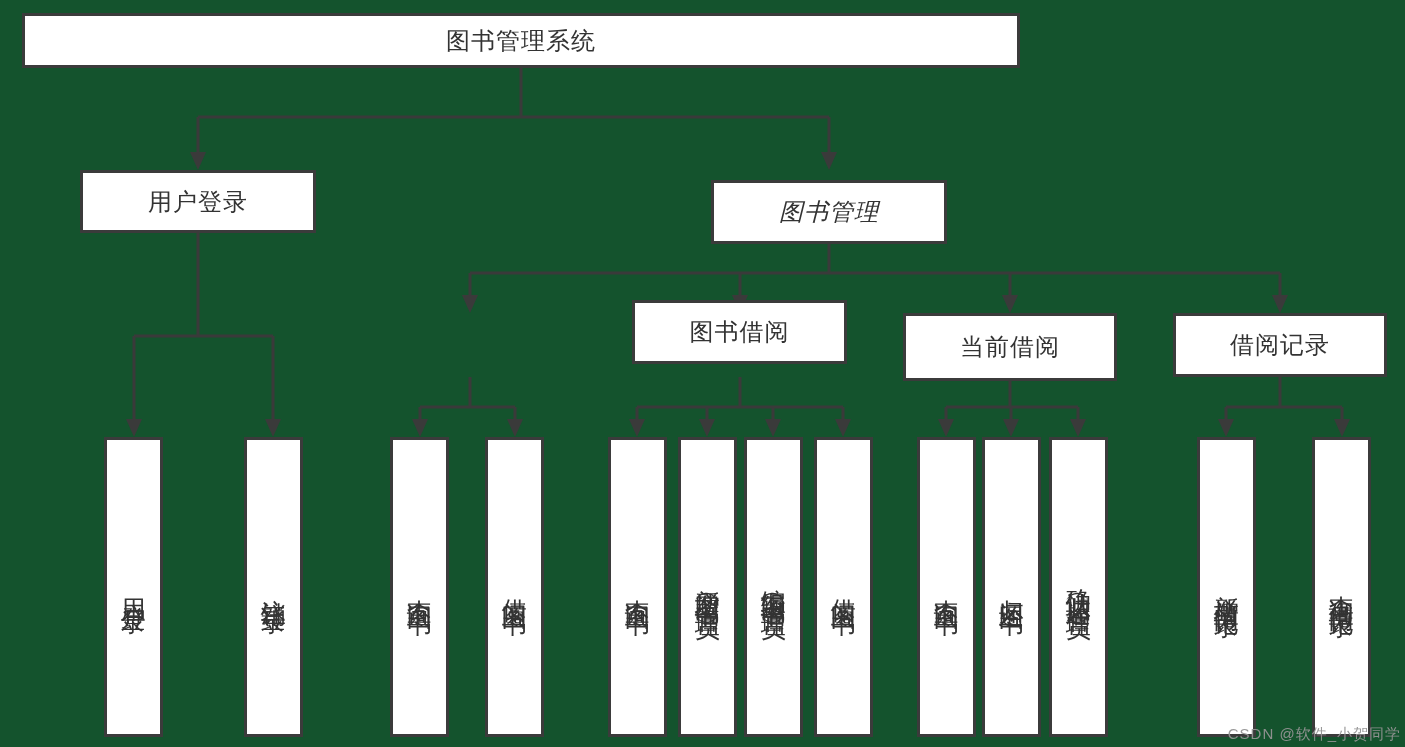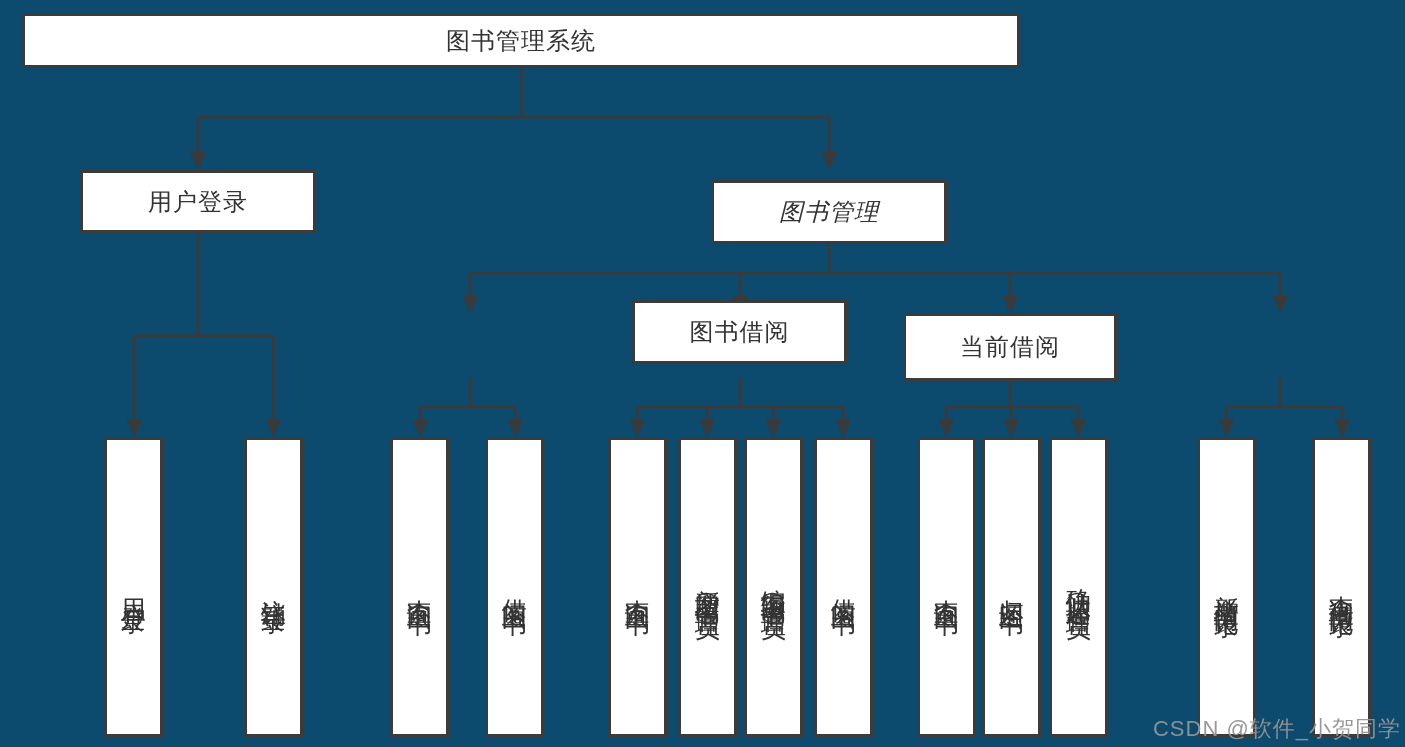--- a/index.html
+++ b/index.html
@@ -1,21 +1,21 @@
 <!DOCTYPE html>
 <html><head>
 <meta charset="utf-8">
 <style>
   * { margin: 0; padding: 0; box-sizing: border-box; }
   html, body { background: #ffffff; }
   .stage {
     position: relative;
     width: 1405px;
     height: 747px;
-    background: #0c4a6e;
+    background: #14532d;
     font-family: "Liberation Sans", sans-serif;
     color: #333333;
     overflow: hidden;
   }
   svg.connectors {
     position: absolute;
     left: 0; top: 0;
     z-index: 0;
   }
   .node {
@@ -48,21 +48,21 @@
     font-size: 25px;
     letter-spacing: 4px;
     line-height: 1.05;
     color: #333333;
     white-space: nowrap;
   }
   .watermark {
     position: absolute;
     right: 4px;
     bottom: 3px;
-    font-size: 22px;
+    font-size: 15px;
     color: rgba(148,148,148,0.95);
     z-index: 2;
     letter-spacing: 1px;
     white-space: nowrap;
   }
 </style>
 </head>
 <body>
 
 <div class="stage">
@@ -139,20 +139,23 @@
   <div class="node" style="left:711px; top:180px; width:236px; height:64px;font-style:italic;">
     <span>图书管理</span>
   </div>
 
   <div class="node" style="left:632px; top:300px; width:215px; height:64px;">
     <span>图书借阅</span>
   </div>
   <div class="node" style="left:903px; top:313px; width:214px; height:68px;">
     <span>当前借阅</span>
   </div>
+  <div class="node" style="left:1173px; top:313px; width:214px; height:64px;">
+    <span>借阅记录</span>
+  </div>
 
   <div class="leaf" style="left:104px;">
     <span>用户登录</span>
   </div>
   <div class="leaf" style="left:244px;">
     <span>注销登录</span>
   </div>
 
   <div class="leaf" style="left:390px;">
     <span>查询图书</span>

